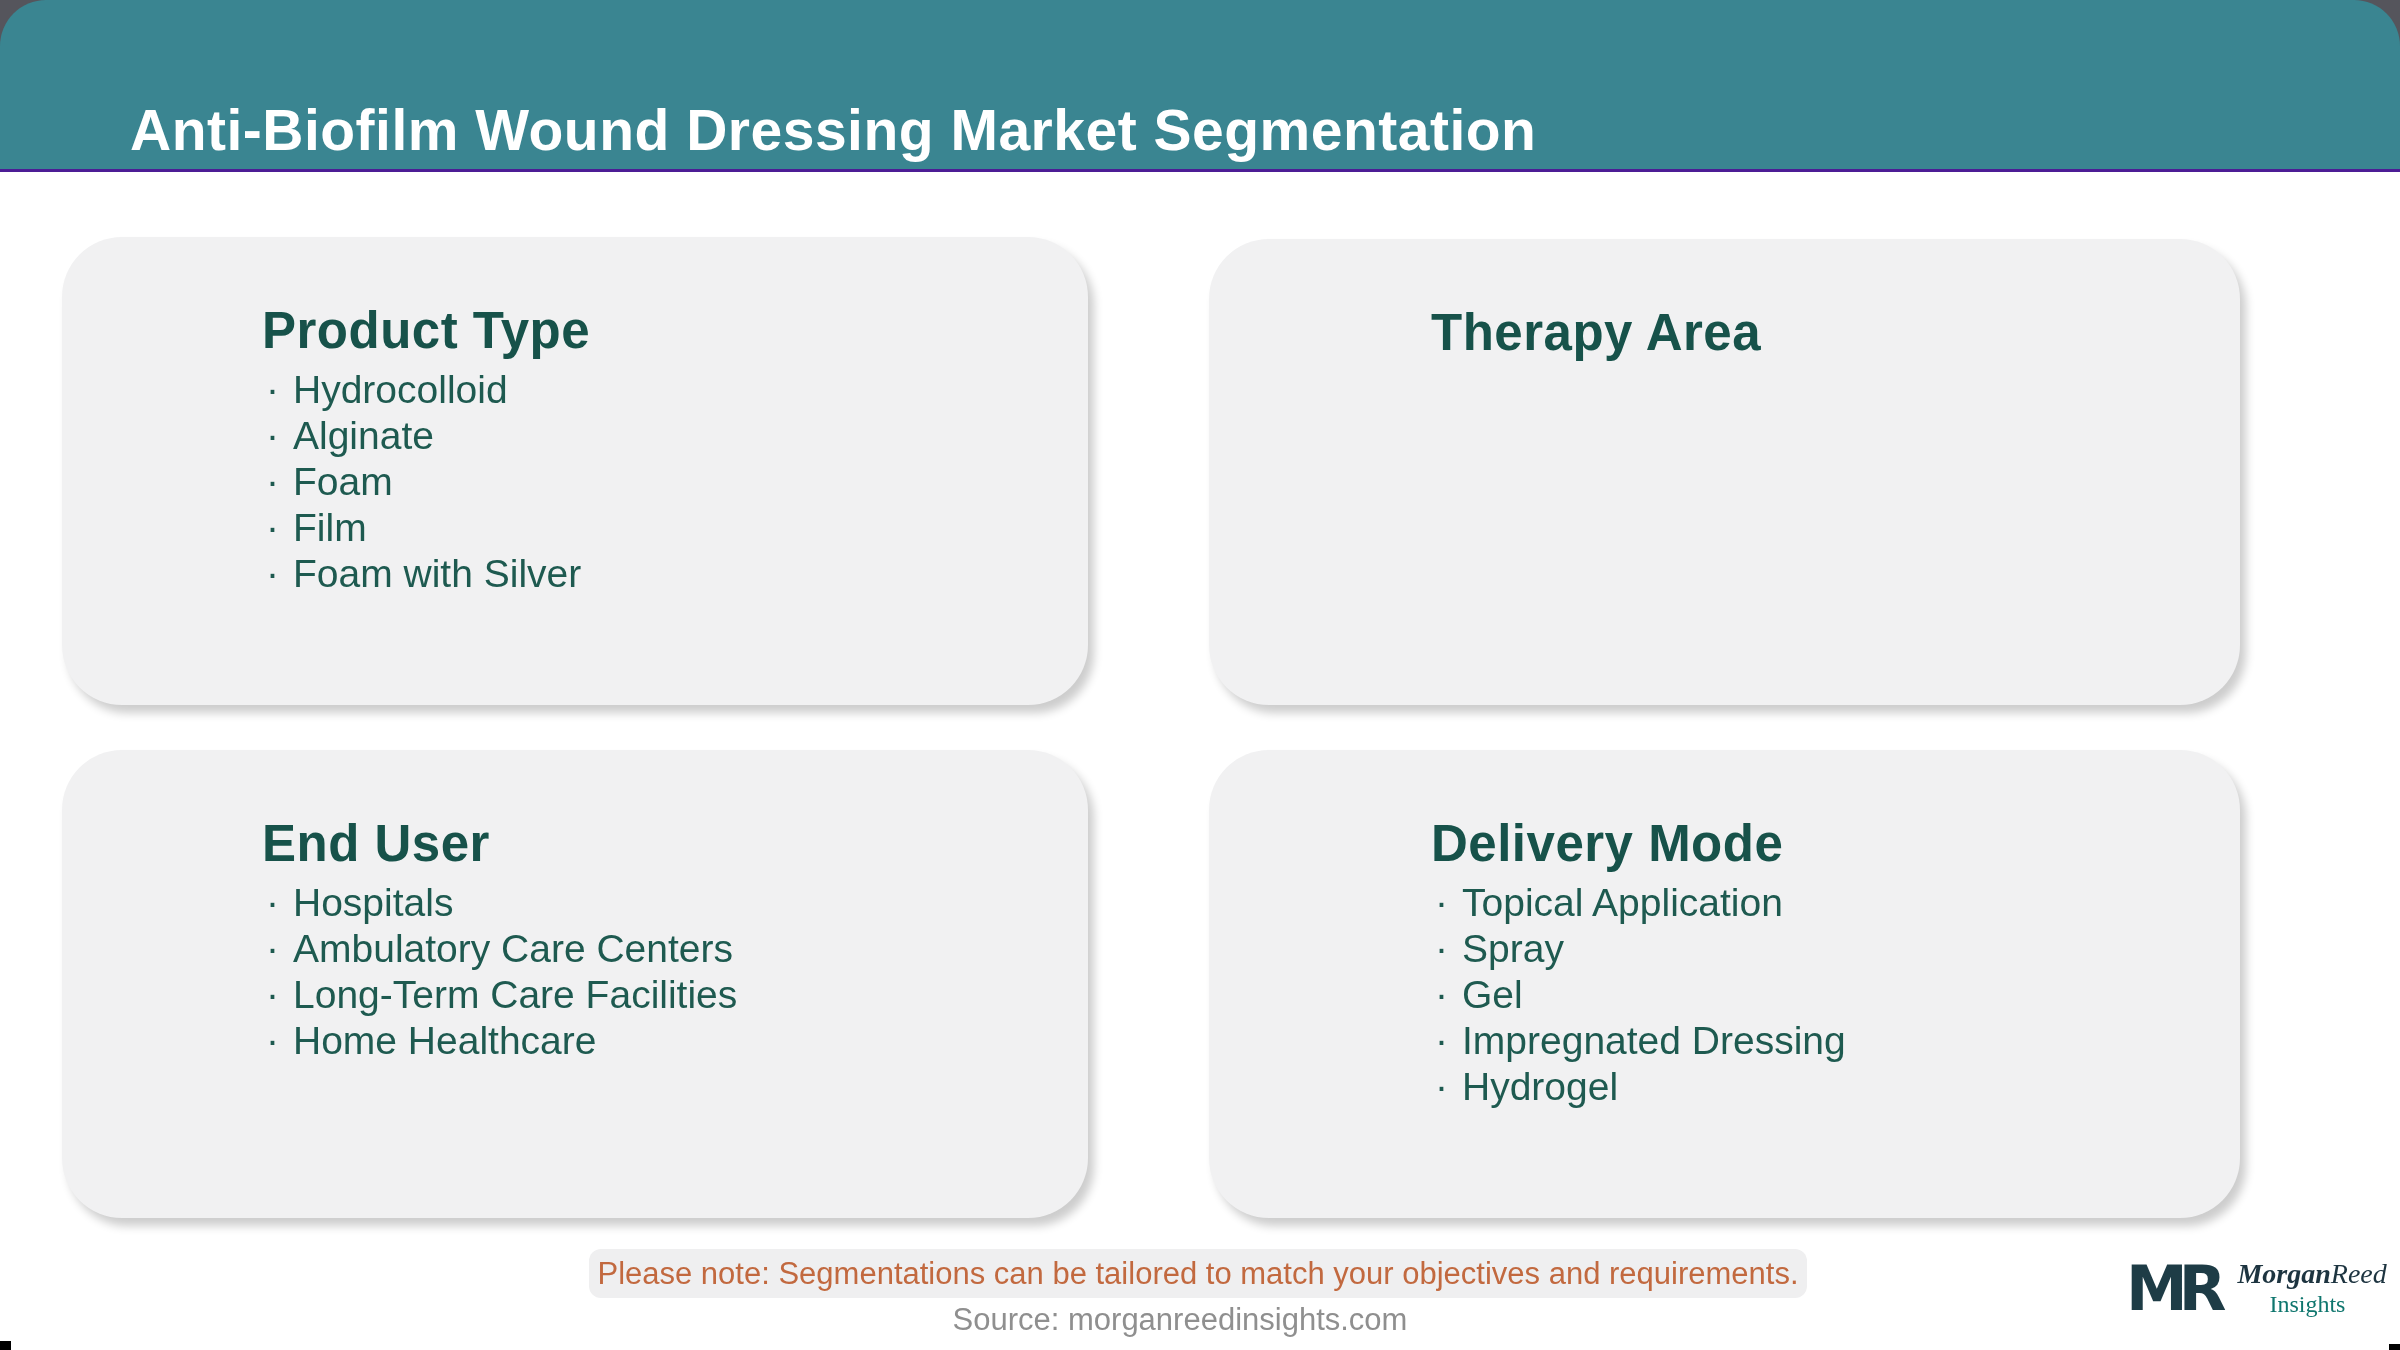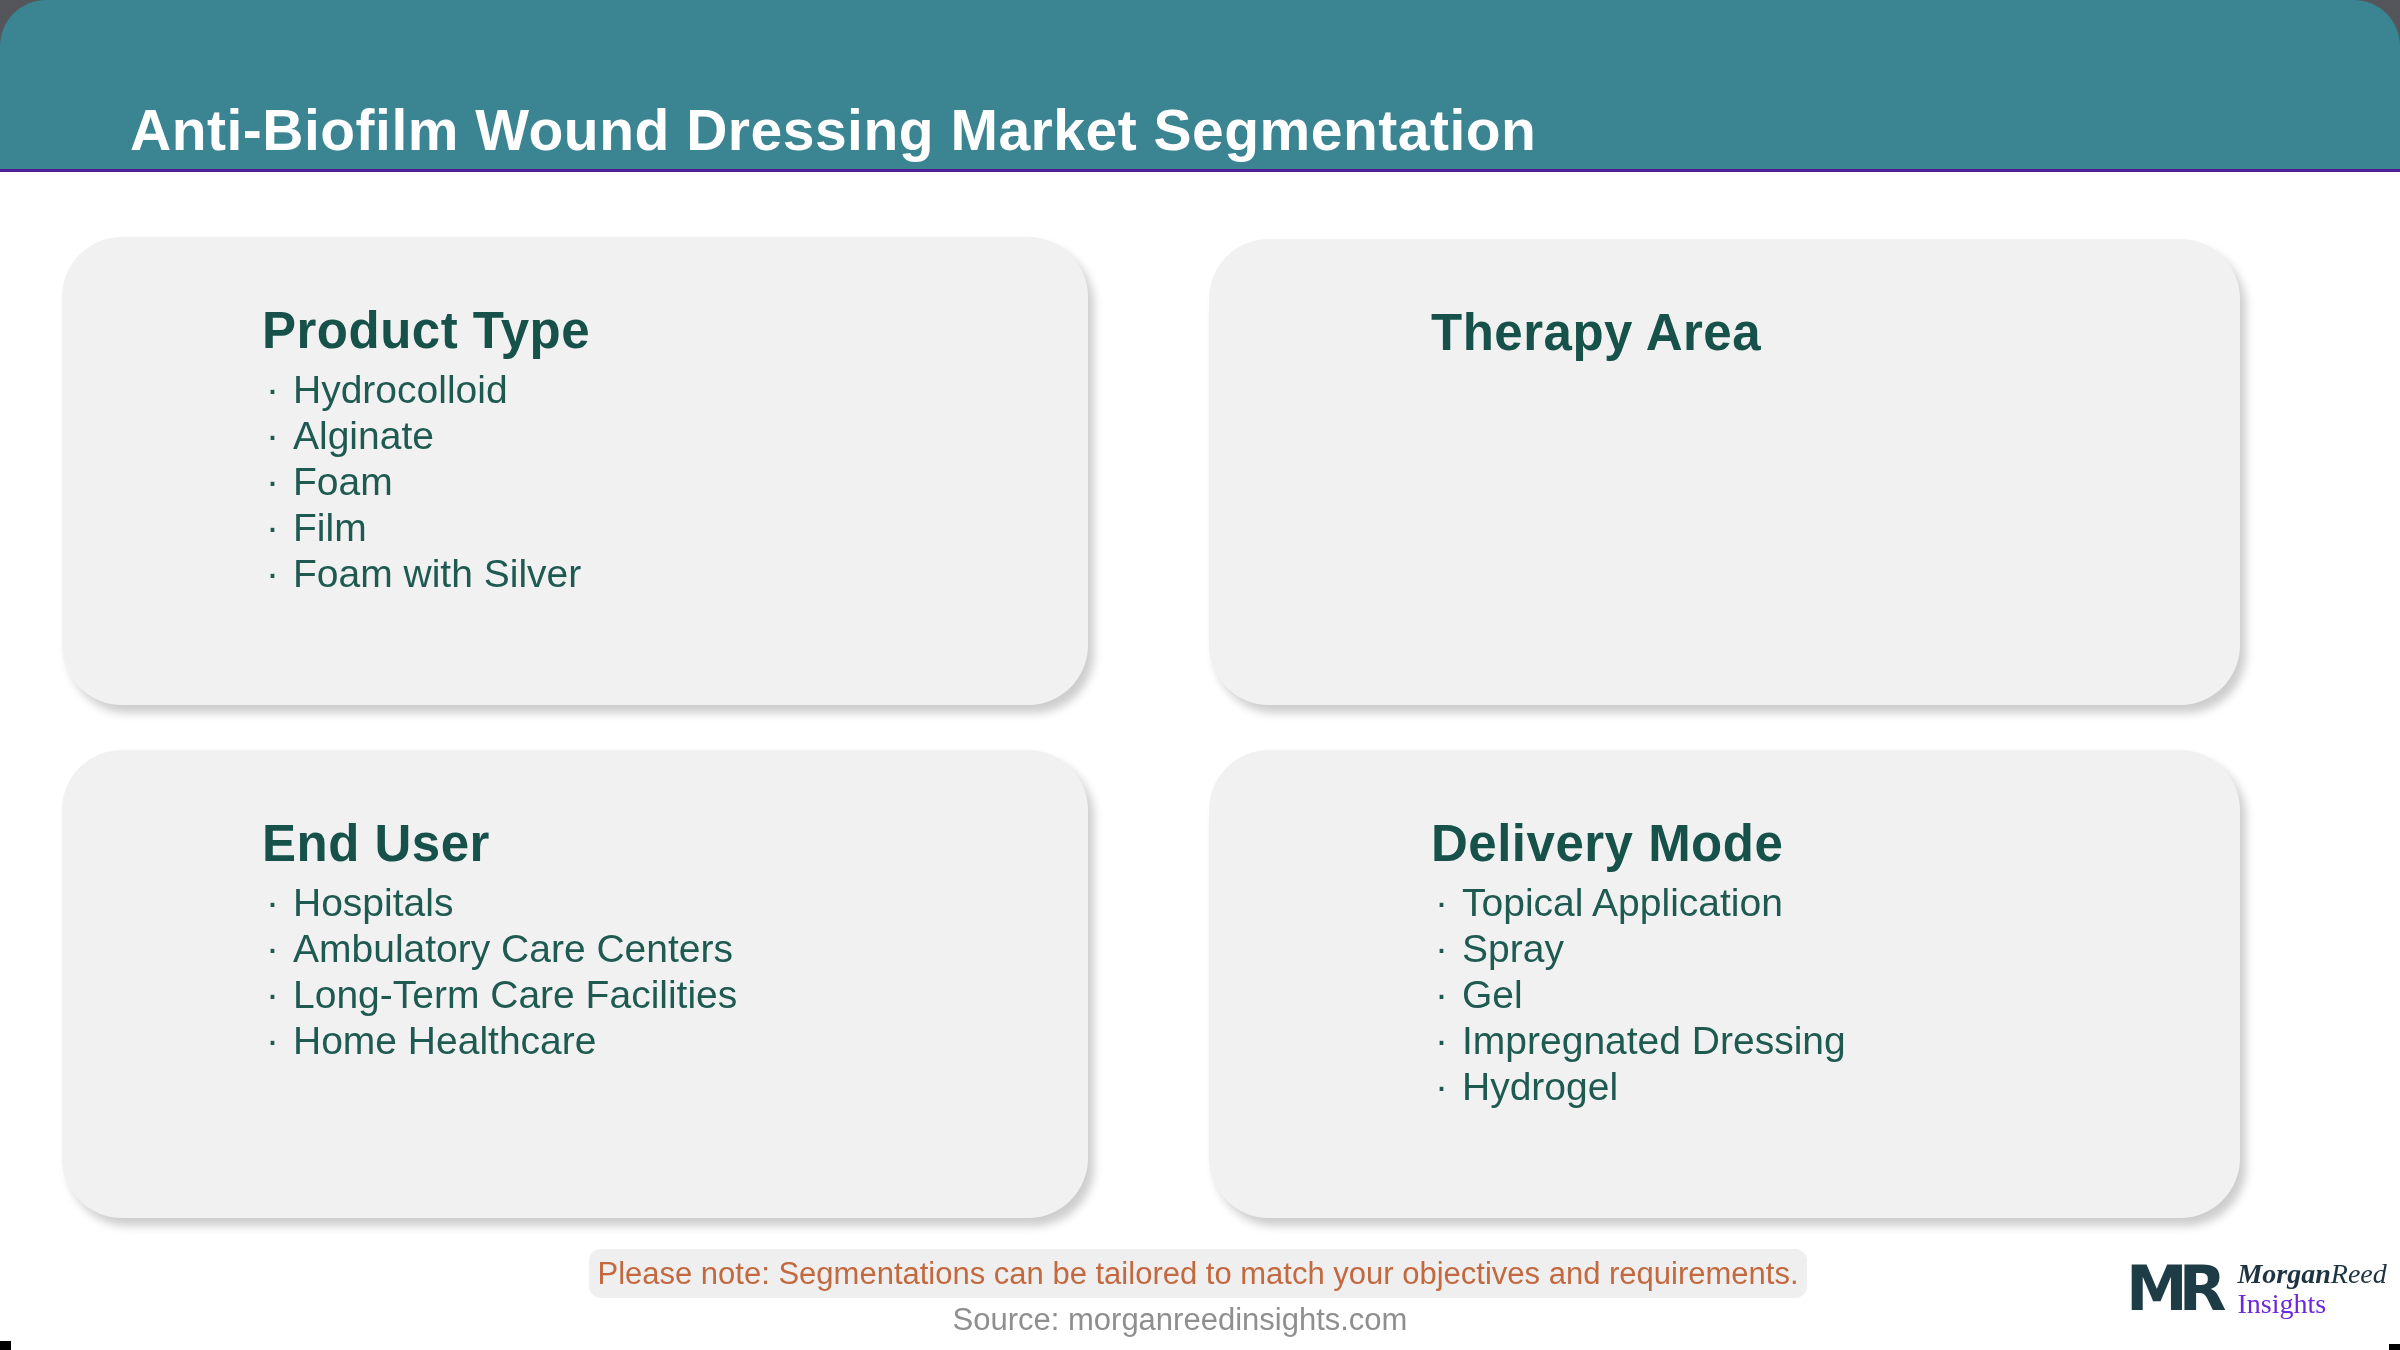--- a/index.html
+++ b/index.html
@@ -61,21 +61,21 @@
     margin-right:20px;
   }
   .logo-text{display:flex;flex-direction:column;justify-content:center;}
   .logo-name{
     font-family:"Liberation Serif","DejaVu Serif",serif;
     font-size:28px;line-height:30px;color:#1d3440;white-space:nowrap;font-style:italic;
   }
   .logo-name .bold{font-weight:bold;}
   .logo-sub{
     font-family:"Liberation Serif","DejaVu Serif",serif;
-    font-size:28px;line-height:30px;color:#6d28d9;
+    font-size:24px;line-height:30px;color:#0f766e;margin-left:32px;
   }
 
   
   .mark{position:absolute;background:#000;}
   .mark-bl{left:0;top:1341px;width:11px;height:9px;}
   .mark-br{left:2389px;top:1344px;width:11px;height:6px;}
 </style>
 </head>
 <body>
 

